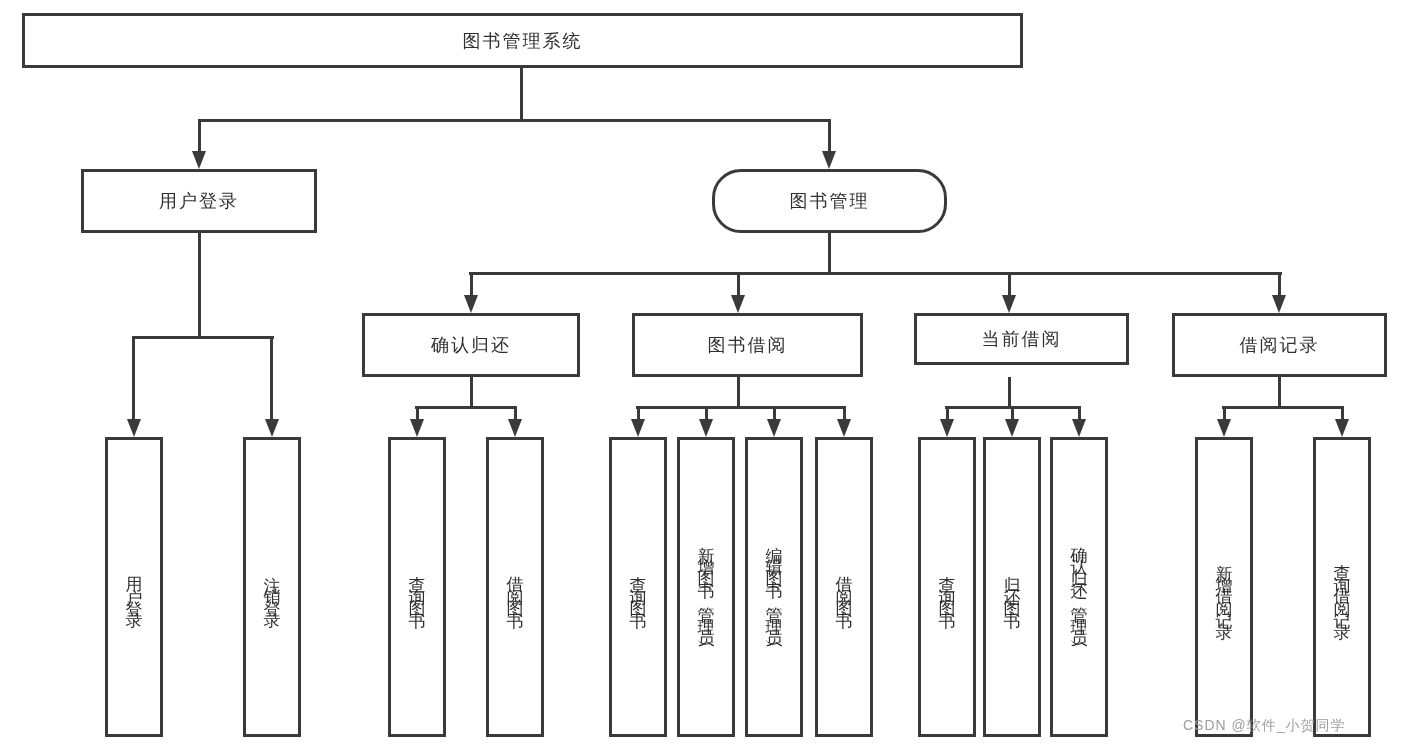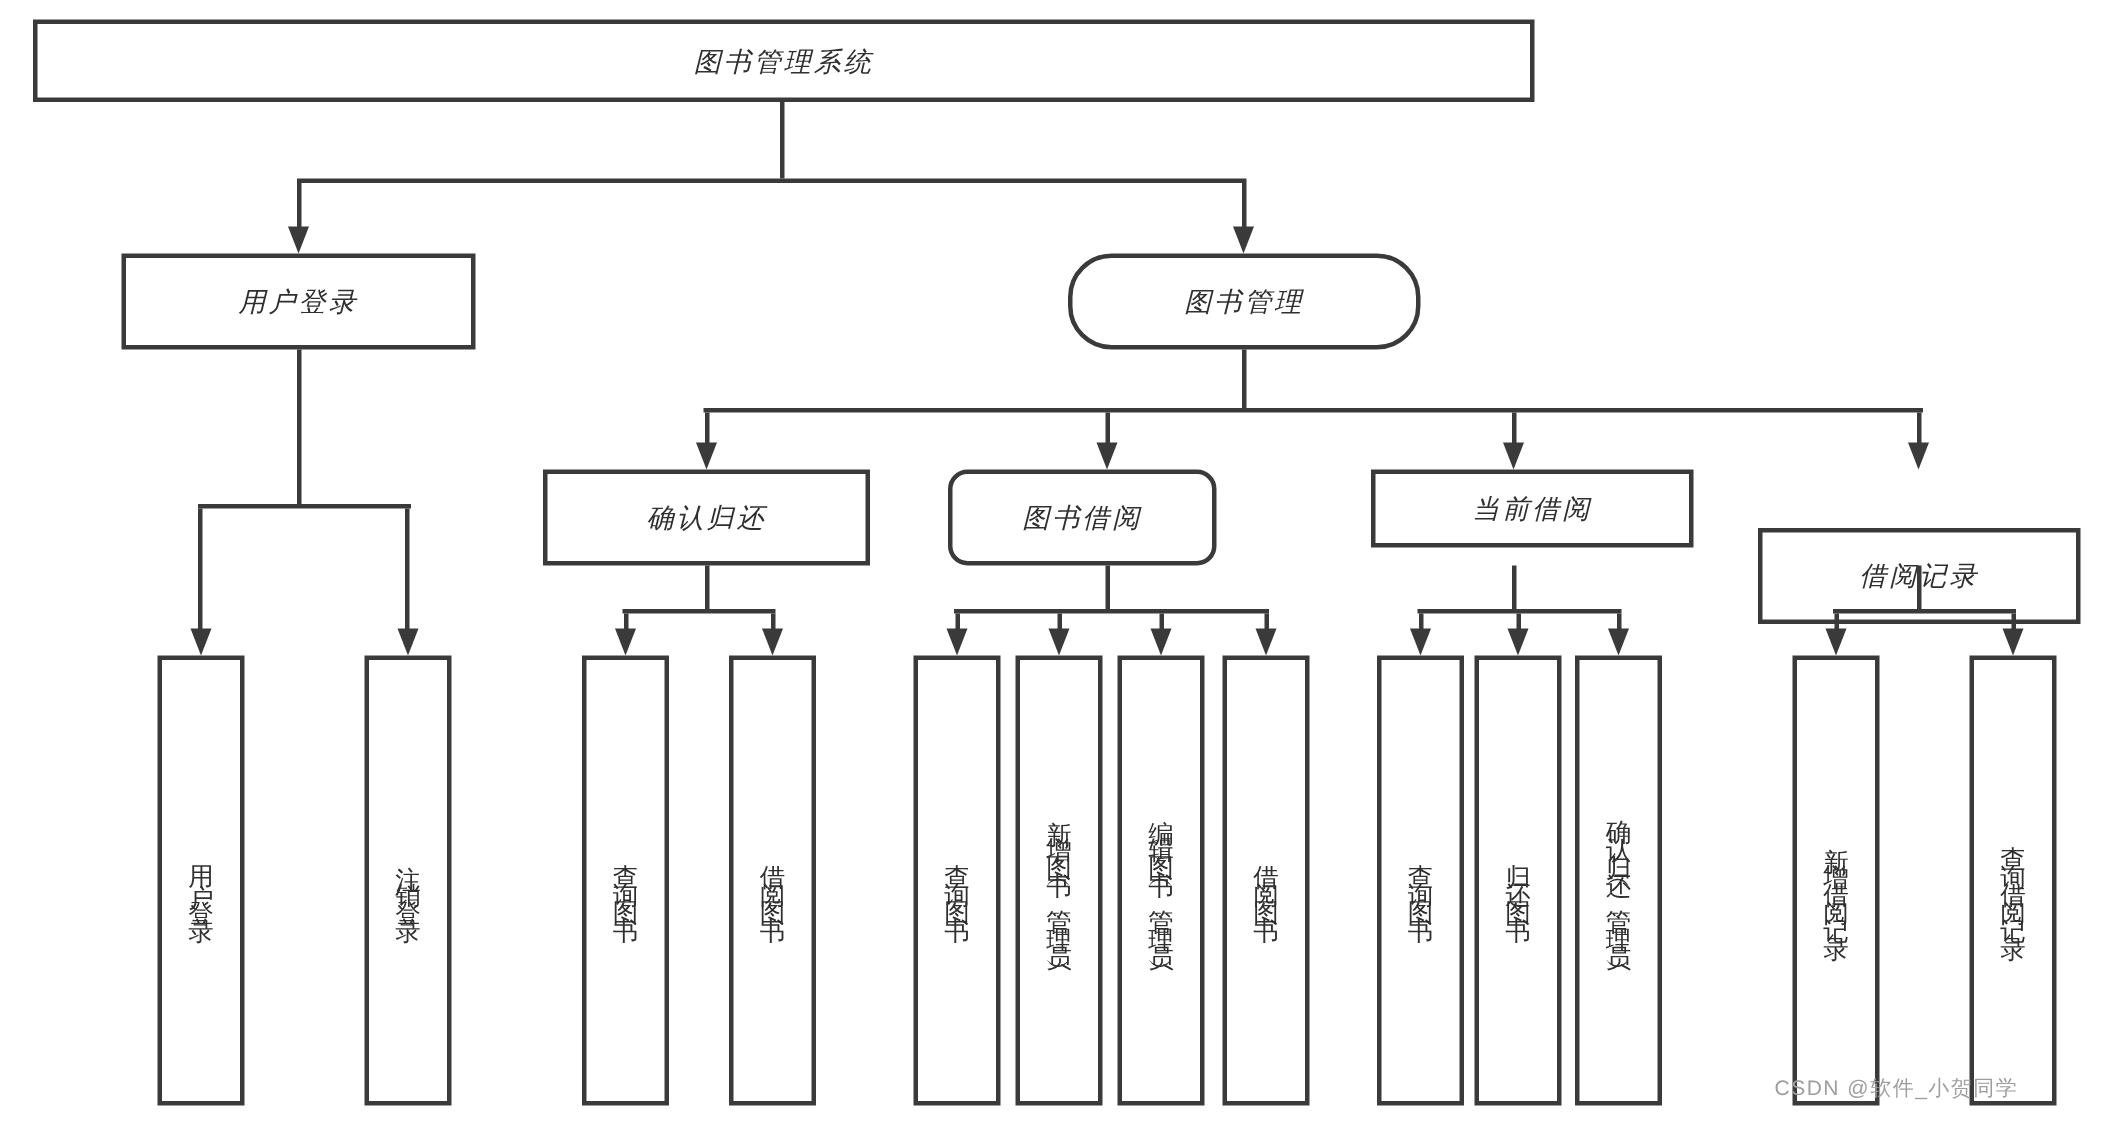--- a/index.html
+++ b/index.html
@@ -19,21 +19,20 @@
   
   .node{
     position:absolute;
     box-sizing:border-box;
     background:#fff;
     border:3px solid var(--line);
     display:flex;align-items:center;justify-content:center;
     font-size:18px;color:var(--text);
     letter-spacing:2px;
     white-space:nowrap;
-    font-style:italic;
   }
   
   .vnode{
     position:absolute;
     box-sizing:border-box;
     top:437px;width:58px;height:300px;
     background:#fff;
     border:3px solid var(--line);
     display:flex;align-items:center;justify-content:center;
   }
@@ -76,29 +75,29 @@
   </div>
 
   <div class="node" style="left:712px;top:169px;width:235px;height:64px;border-radius:29px;">
     <span>图书管理</span>
   </div>
 
   <div class="node" style="left:362px;top:313px;width:218px;height:64px;">
     <span>确认归还</span>
   </div>
 
-  <div class="node" style="left:632px;top:313px;width:179px;height:64px;border-radius:13px;">
+  <div class="node" style="left:632px;top:313px;width:231px;height:64px;">
     <span>图书借阅</span>
   </div>
 
   <div class="node" style="left:902px;top:313px;width:215px;height:52px;margin-left:12px;">
     <span>当前借阅</span>
   </div>
 
-  <div class="node" style="left:1172px;top:313px;width:215px;height:64px;margin-top:39px;">
+  <div class="node" style="left:1172px;top:313px;width:215px;height:64px;">
     <span>借阅记录</span>
   </div>
 
   <div class="vnode" style="left:105px;">
     <span class="vtext">用户登录</span>
   </div>
   <div class="vnode" style="left:243px;">
     <span class="vtext">注销登录</span>
   </div>
 

